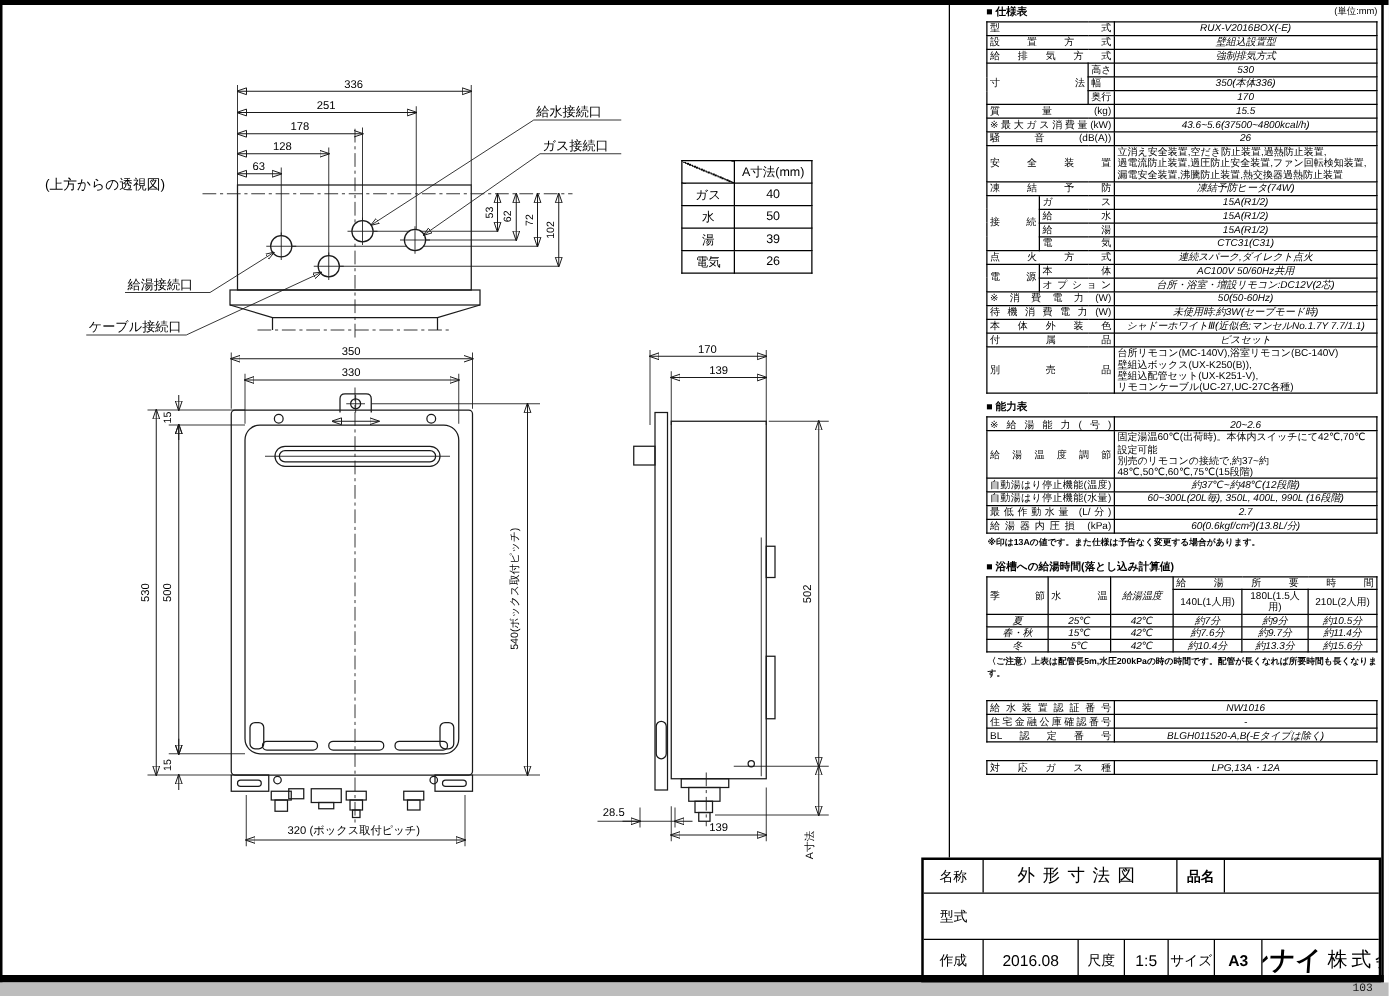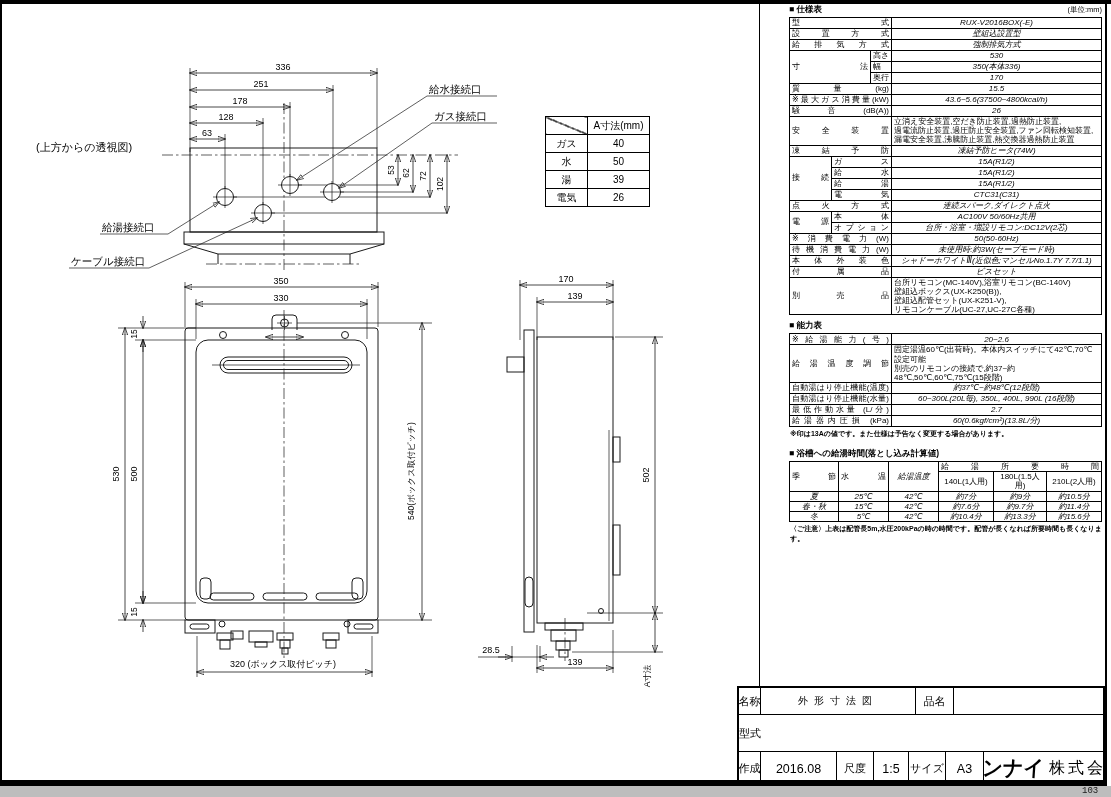--- a/index.html
+++ b/index.html
@@ -20,27 +20,27 @@
   .drawing .dim { stroke-width:0.8; }
   .drawing .cl { stroke-width:0.7; stroke-dasharray:11 3 2.5 3; }
   .drawing .fillw { fill:#fff; }
   .drawing text { stroke:none; fill:#000; font-family:"Liberation Sans","DejaVu Sans",sans-serif; }
   .dimtxt { font-size:9px; text-anchor:middle; }
   .dimtxt-s { font-size:8.5px; text-anchor:middle; }
   .lbltxt { font-size:10.5px; }
   .captxt { font-size:11px; }
 
   
-  .a-dim { position:absolute; left:545px; top:116px; border-collapse:collapse; table-layout:fixed; }
+  .a-dim { position:absolute; left:545px; top:128px; border-collapse:collapse; table-layout:fixed; }
   .a-dim td { border:1px solid #000; height:18px; font-size:10px; text-align:center; padding:0 3px; }
   .a-dim .diag { background:linear-gradient(to top right, transparent calc(50% - 0.6px), #000 calc(50% - 0.6px), #000 calc(50% + 0.6px), transparent calc(50% + 0.6px)); }
 
   
   .spec-panel { position:absolute; left:789px; top:4px; width:313px; }
-  .sec { display:flex; justify-content:space-between; align-items:center; font-weight:bold; font-size:8.5px; margin-bottom:1px; }
+  .sec { display:flex; justify-content:space-between; align-items:flex-start; font-weight:bold; font-size:8.5px; margin-bottom:1px; }
   .sec .unit { font-weight:normal; font-size:7.5px; }
   table.grid { border-collapse:collapse; table-layout:fixed; width:313px; border:1.5px solid #000; }
   table.grid td { border:1px solid #000; font-size:8px; line-height:1.15; height:11px; padding:0 2px; overflow:hidden; }
   td.lbl { text-align:justify; text-align-last:justify; white-space:nowrap; }
   td.lbl-sm { font-size:7.2px; }
   td.val { text-align:center; white-space:nowrap;font-style:italic; }
   td.val-l { text-align:left; }
   td.multi { white-space:pre-line; font-size:7px; line-height:9px; height:auto; }
   td.tiny { font-size:6.6px; line-height:8.6px; }
   .note { font-size:7px; font-weight:bold; margin:2px 0 0 1px; }
@@ -50,22 +50,22 @@
 
   
   .tb { position:absolute; left:737px; top:686px; width:368px; height:101px; border:2px solid #000; background:#fff; display:flex; flex-direction:column; }
   .tb-row { display:flex; }
   .tb-row1 { height:27px; border-bottom:1px solid #000; }
   .tb-row2 { height:37px; border-bottom:1px solid #000; }
   .tb-row3 { flex:1; }
   .tb-cell { display:flex; align-items:center; justify-content:center; border-right:1px solid #000; overflow:hidden; white-space:nowrap; }
   .tb-cell:last-child { border-right:none; }
   .tb-lab { font-size:11px; }
-  .w30{width:22px;} .w155{width:155px;} .w38{width:38px;} .w76{width:76px;} .w37{width:37px;} .w35{width:35px;}
-  .tb-name { font-size:10px; letter-spacing:6px; }
+  .w30{width:48px;} .w155{width:155px;} .w38{width:38px;font-weight:bold;} .w76{width:76px;} .w37{width:37px;} .w35{width:35px;}
+  .tb-name { font-size:14px; letter-spacing:6px; }
   .tb-item { font-size:14px; letter-spacing:3px;margin-top:38px; }
   .tb-model { flex:1; font-size:16.5px; letter-spacing:0.5px; }
   .tb-sm { font-size:12.5px; }
   .tb-co { flex:1; }
   .logo { font-weight:bold; font-size:20px; transform:scaleY(1.05) skewX(-4deg); }
   .co-suffix { font-size:16px; letter-spacing:3px; margin-left:5px; }
 </style>
 </head>
 <body>
 
@@ -498,21 +498,53 @@
             <td class="val">5℃</td>
             <td class="val">42℃</td>
             <td class="val">約10.4分</td>
             <td class="val">約13.3分</td>
             <td class="val">約15.6分</td>
       </tr>
     </tbody>
       </table>
     <div class="note mb16">〈ご注意〉上表は配管長5m,水圧200kPaの時の時間です。配管が長くなれば所要時間も長くなります。</div>
 
-
+    <table class="grid mb14">
+      <colgroup>
+          <col style="width:102px">
+          <col>
+        </colgroup>
+      <tbody>
+          <tr>
+            <td class="lbl">給水装置認証番号</td>
+            <td class="val">NW1016</td>
+          </tr>
+      <tr>
+            <td class="lbl">住宅金融公庫確認番号</td>
+            <td class="val">-</td>
+          </tr>
+      <tr>
+            <td class="lbl">BL認定番号</td>
+            <td class="val">BLGH011520-A,B(-Eタイプは除く)</td>
+          </tr>
+    </tbody>
+      </table>
+
+    <table class="grid">
+      <colgroup>
+          <col style="width:102px">
+          <col>
+        </colgroup>
+      <tbody>
+          <tr>
+            <td class="lbl">対応ガス種</td>
+            <td class="val">LPG,13A・12A</td>
+          </tr>
+    </tbody>
+      </table>
   </div>
 
   <div class="tb">
     <div class="tb-row tb-row1">
       <div class="tb-cell tb-lab w30">名称</div>
       <div class="tb-cell tb-name w155">外形寸法図</div>
       <div class="tb-cell tb-lab w38">品名</div>
       <div class="tb-cell tb-item" style="flex:1">ガス給湯器</div>
     </div>
     <div class="tb-row tb-row2">

